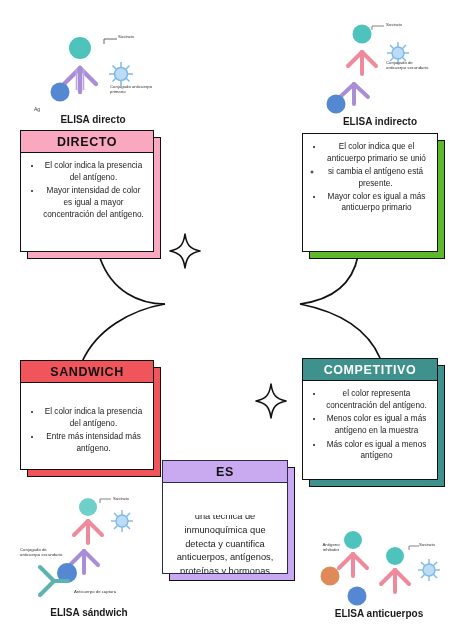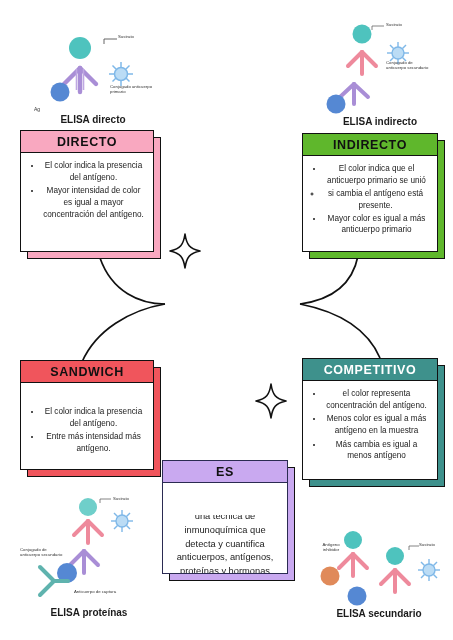--- a/index.html
+++ b/index.html
@@ -170,21 +170,21 @@
             <path d="M112.5 30.5 L116 34"></path>
           <path d="M116 18 L112.5 21.5"></path>
             <path d="M103.5 30.5 L100 34"></path>
         </g>
       </g>
       <path d="M86 8 L86 4 L97 4" stroke="#666" stroke-width="0.8" fill="none"></path>
     </svg>
     <div class="lbl" style="left:99px;top:1px;">Sustrato</div>
     <div class="lbl" style="left:6px;top:52px;width:44px;">Conjugado de anticuerpo secundario</div>
     <div class="lbl" style="left:60px;top:94px;width:60px;">Anticuerpo de captura</div>
-    <div class="dg-caption" style="left:0;top:112px;">ELISA proteínas</div>
+    <div class="dg-caption" style="left:0;top:112px;">ELISA sándwich</div>
   </div>
 
   <div class="diagram" style="left:305px;top:520px;width:148px;height:100px;">
     <svg width="148" height="88" viewBox="0 0 148 88">
       <g stroke="#EE8A9C" stroke-width="4" fill="none" stroke-linecap="round">
         <path d="M48 56 L48 34"></path>
           <path d="M48 34 L34 48"></path>
           <path d="M48 34 L62 48"></path>
       </g>
       <circle cx="48" cy="20" r="9" fill="#4EC3BE"></circle>
@@ -206,40 +206,39 @@
           <path d="M116 42 L119.5 45.5"></path>
             <path d="M128.5 54.5 L132 58"></path>
           <path d="M132 42 L128.5 45.5"></path>
             <path d="M119.5 54.5 L116 58"></path>
         </g>
       </g>
       <path d="M104 30 L104 26 L114 26" stroke="#666" stroke-width="0.8" fill="none"></path>
     </svg>
     <div class="lbl" style="left:114px;top:22px;">Sustrato</div>
     <div class="lbl" style="left:10px;top:22px;width:32px;text-align:center;">Antígeno inhibidor</div>
-    <div class="dg-caption" style="left:0;top:88px;">ELISA secundario</div>
+    <div class="dg-caption" style="left:0;top:88px;">ELISA anticuerpos</div>
   </div>
 
   <div class="card" id="card-directo" style="left:20px;top:130px;width:134px;height:122px;">
     <div class="shadow" style="background:#F9A8C0;"></div>
     <div class="body">
       <div class="head" style="background:#F9A8C0;">DIRECTO</div>
       <div class="content">
         <ul class="bul">
           <li>El color indica la presencia del antígeno.</li>
           <li>Mayor intensidad de color es igual a mayor concentración del antígeno.</li>
         </ul>
       </div>
     </div>
   </div>
 
   <div class="card" id="card-indirecto" style="left:302px;top:133px;width:136px;height:119px;">
     <div class="shadow" style="background:#5FB72C;"></div>
     <div class="body">
-      <div class="head" style="background:#5FB72C;">INDIRECTO</div>
       <div class="content">
         <ul class="bul">
           <li>El color indica que el anticuerpo primario se unió</li>
         </ul>
         <ul class="sub">
           <li>si cambia el antígeno está presente.</li>
         </ul>
         <ul class="bul">
           <li>Mayor color es igual a más anticuerpo primario</li>
         </ul>
@@ -261,21 +260,21 @@
   </div>
 
   <div class="card" id="card-competitivo" style="left:302px;top:358px;width:136px;height:122px;border-radius:11px;">
     <div class="shadow" style="background:#3E918C;"></div>
     <div class="body">
       <div class="head" style="background:#3E918C;color:#fff;">COMPETITIVO</div>
       <div class="content">
         <ul class="bul">
           <li>el color representa concentración del antígeno.</li>
           <li>Menos color es igual a más antígeno en la muestra</li>
-          <li>Más cambia es igual a menos antígeno</li>
+          <li>Más color es igual a menos antígeno</li>
         </ul>
       </div>
     </div>
   </div>
 
   <div class="card" id="card-es" style="left:162px;top:460px;width:126px;height:114px;">
     <div class="shadow" style="background:#C9A9F0;"></div>
     <div class="body" style="border-color:#2B2B52;gap:32px;">
       <div class="head" style="background:#C9A9F0;border-color:#2B2B52;">ES</div>
       <div class="content" style="display:flex;align-items:center;">

